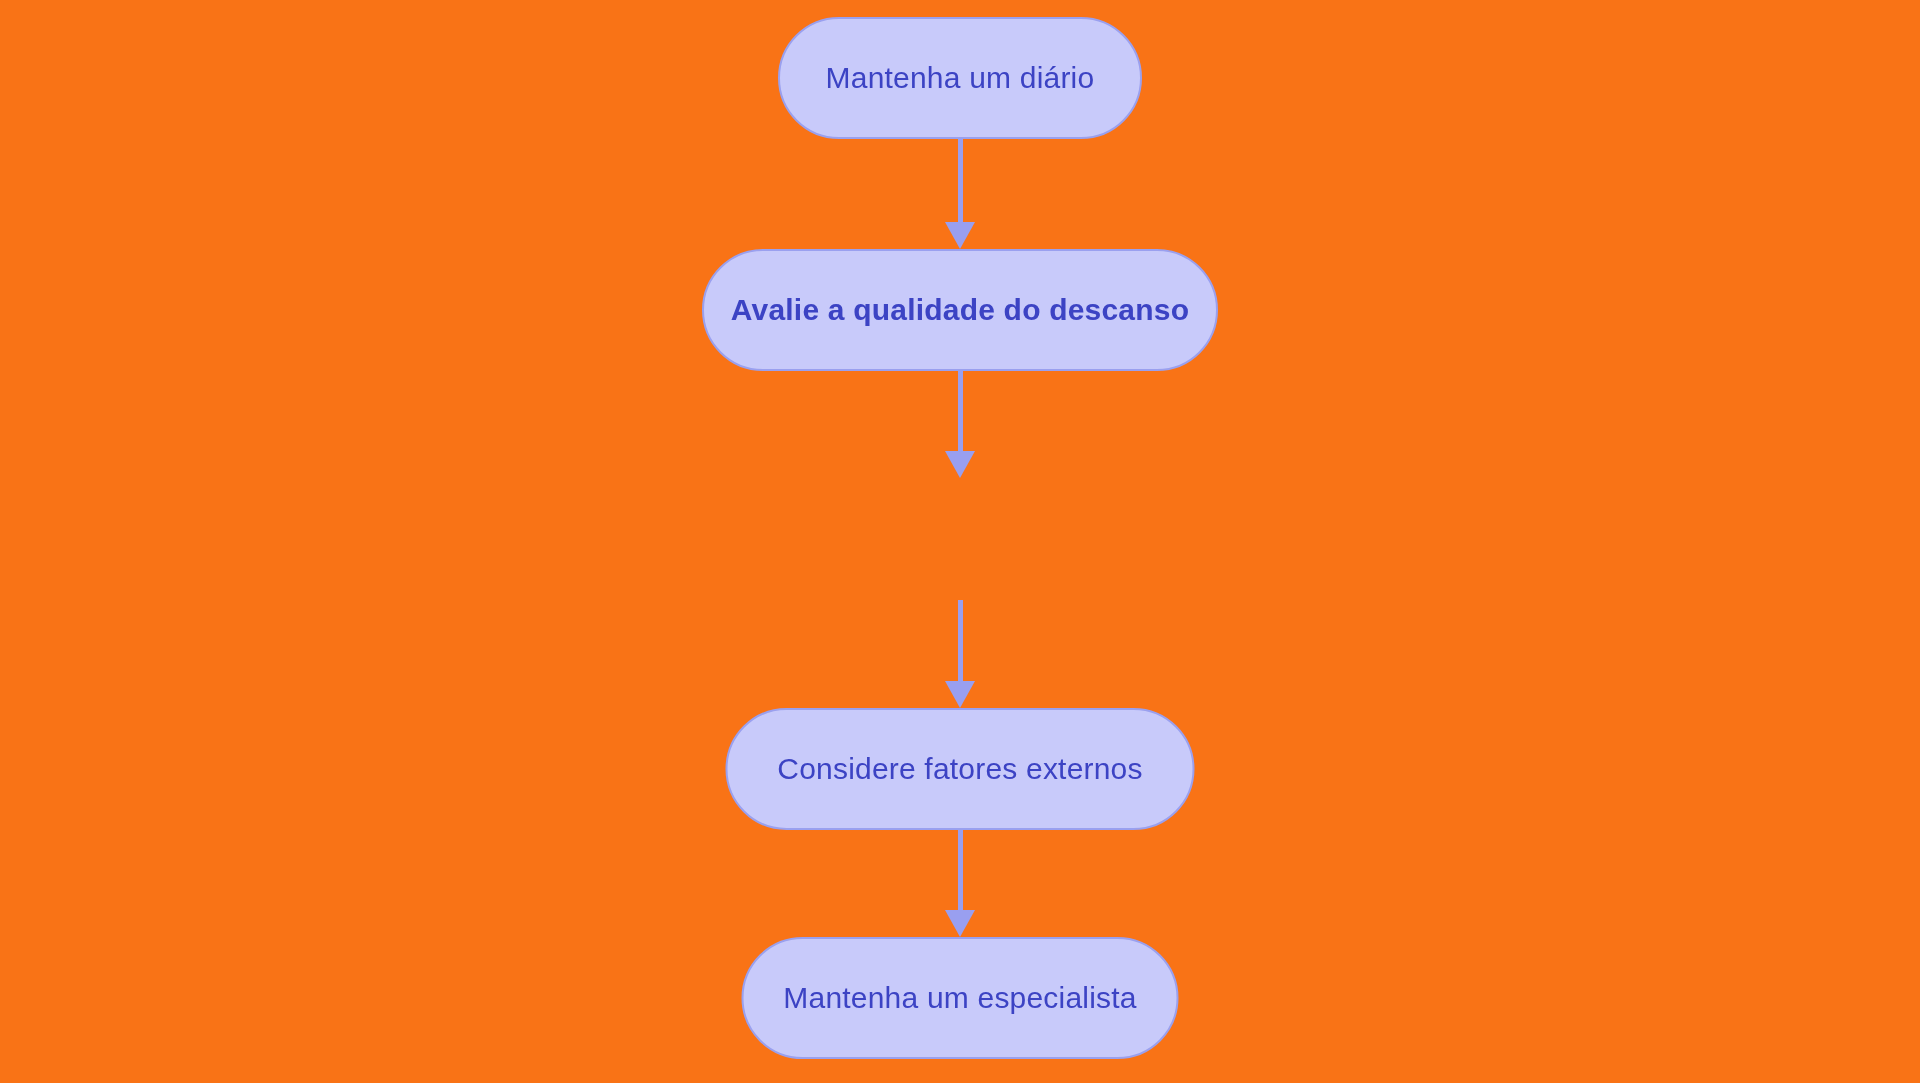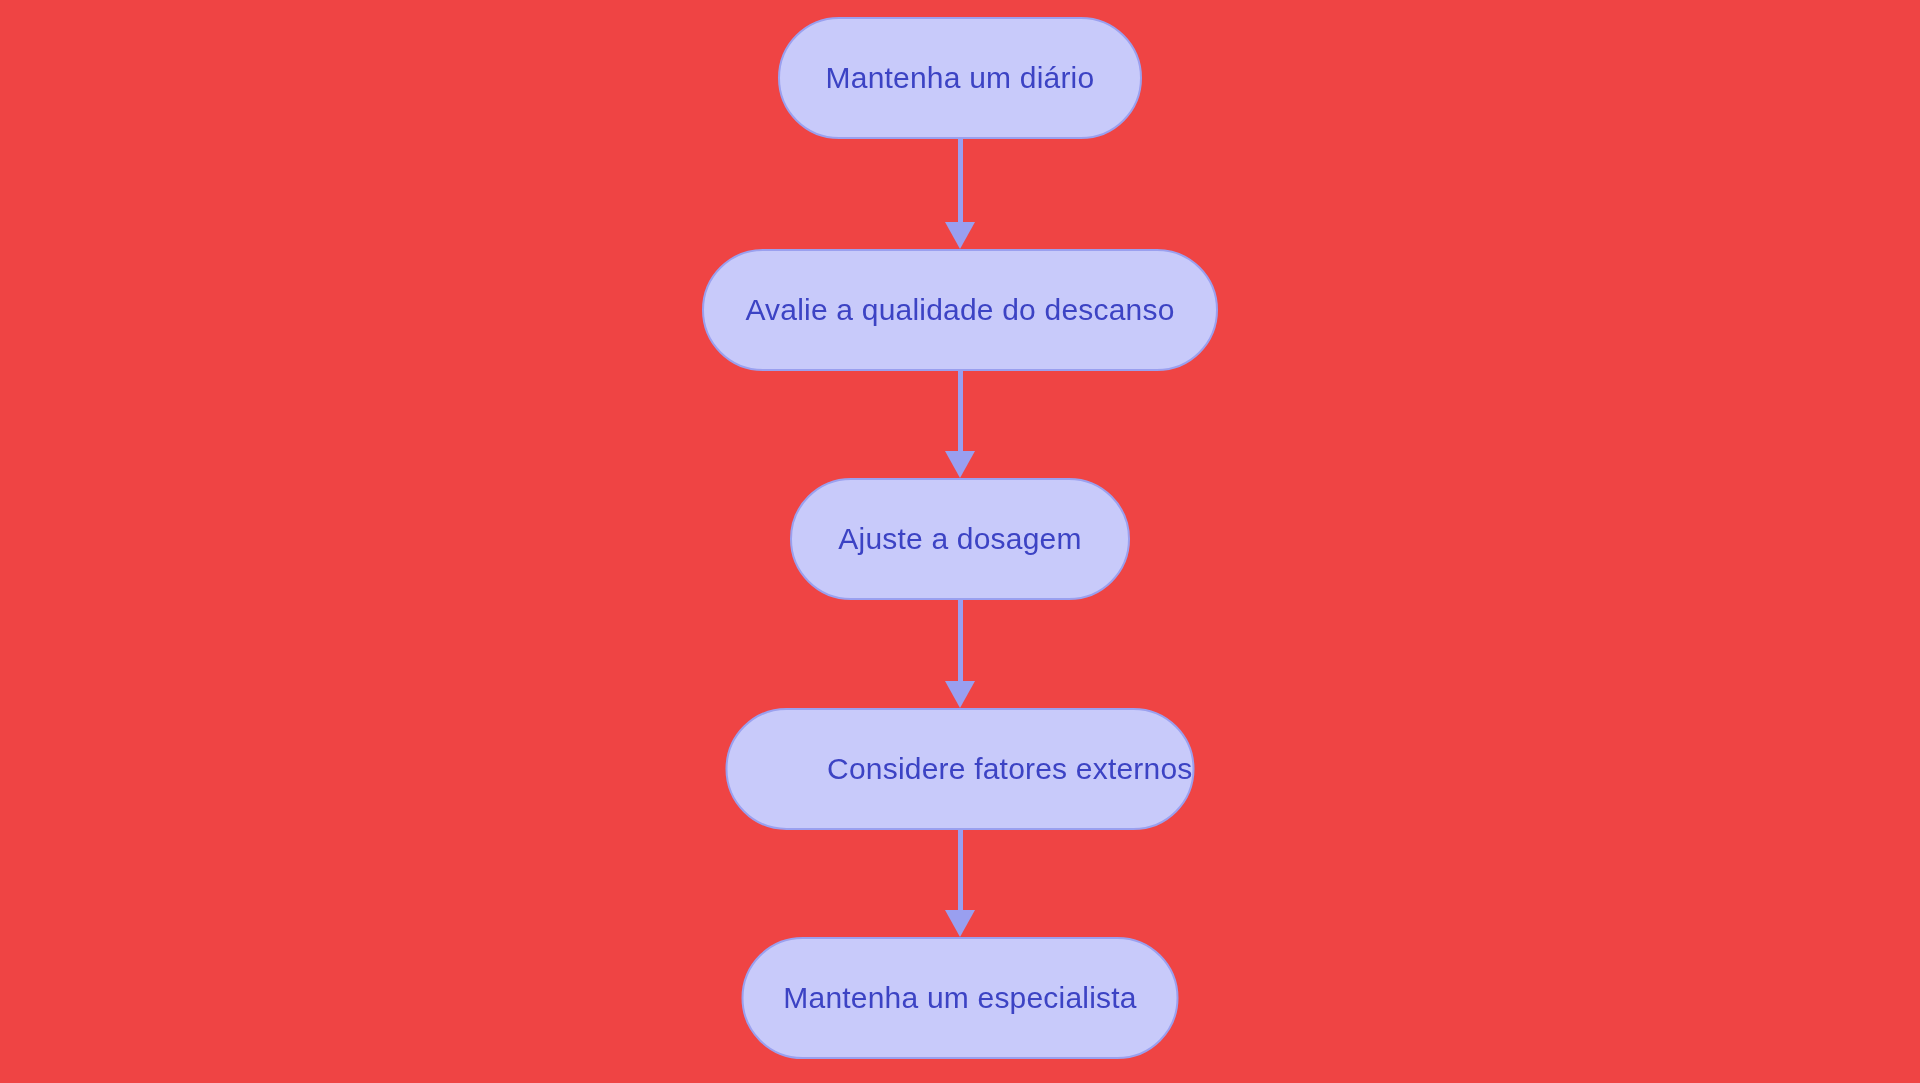--- a/index.html
+++ b/index.html
@@ -11,44 +11,44 @@
   :root {
     --node-fill: #c8cafa;
     --node-border: #9aa0ef;
     --node-text: #3c43c4;
     --arrow: #999ff0;
   }
   .canvas {
     position: relative;
     width: 1920px;
     height: 1083px;
-    background: #ef4444;
+    background: #f97316;
     overflow: hidden;
   }
   .node {
     position: absolute;
     left: 50%;
     transform: translateX(-50%);
     height: 122px;
     border-radius: 61px;
     background: var(--node-fill);
     border: 2px solid var(--node-border);
     box-sizing: border-box;
     display: flex;
     align-items: center;
     justify-content: center;
     color: var(--node-text);
     font-size: 30px;
     letter-spacing: 0.2px;
     white-space: nowrap;
   }
   .node-1 { top: 17px;  width: 364px; }
-  .node-2 { top: 249px; width: 516px; }
+  .node-2 { top: 249px; width: 516px; font-weight: bold; }
   .node-3 { top: 478px; width: 340px; }
-  .node-4 { top: 708px; width: 469px; justify-content: flex-end; }
+  .node-4 { top: 708px; width: 469px; }
   .node-5 { top: 937px; width: 437px; }
 
   .arrow {
     position: absolute;
     left: 50%;
     transform: translateX(-50%);
     width: 30px;
     display: flex;
     flex-direction: column;
     align-items: center;
@@ -86,23 +86,20 @@
 
   <div class="node node-2">
     <span>Avalie a qualidade do descanso</span>
   </div>
 
   <div class="arrow arrow-2">
     <div class="shaft"></div>
     <div class="head"></div>
   </div>
 
-  <div class="node node-3">
-    <span>Ajuste a dosagem</span>
-  </div>
 
   <div class="arrow arrow-3">
     <div class="shaft"></div>
     <div class="head"></div>
   </div>
 
   <div class="node node-4">
     <span>Considere fatores externos</span>
   </div>
 

